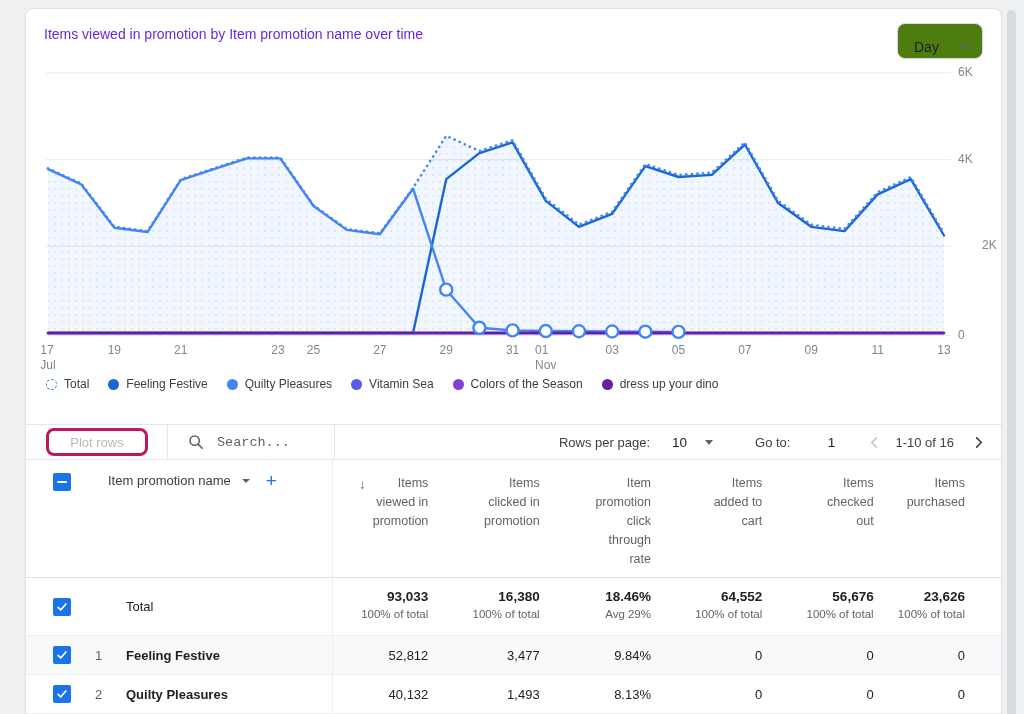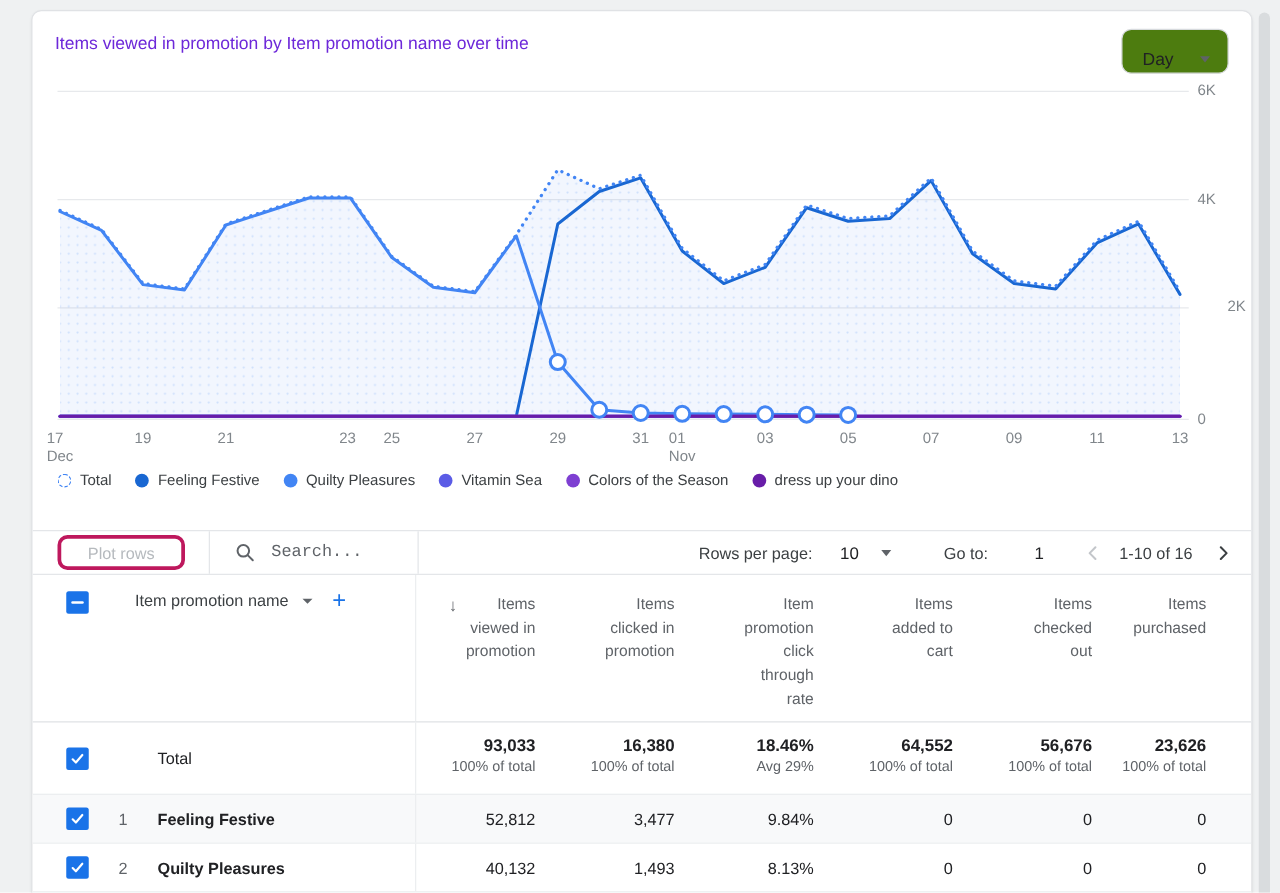--- a/index.html
+++ b/index.html
@@ -122,21 +122,21 @@
       </svg>
     <div id="ylabels">
         <div class="ylab" style="top: 266.5px;">0</div>
         <div class="ylab" style="top: 177.333px; margin-left: 24px;">2K</div>
         <div class="ylab" style="top: 90.6667px;">4K</div>
         <div class="ylab" style="top: 4px;">6K</div>
       </div>
     <div id="xlabels">
         <div class="xlab" style="left: 22px;">
           <div>17</div>
-          <div>Dec</div>
+          <div>Jul</div>
         </div>
         <div class="xlab" style="left: 88.3704px;">
           <div>19</div>
         </div>
         <div class="xlab" style="left: 154.741px;">
           <div>21</div>
         </div>
         <div class="xlab" style="left: 231px; margin-left: 21px;">
           <div>23</div>
         </div>

